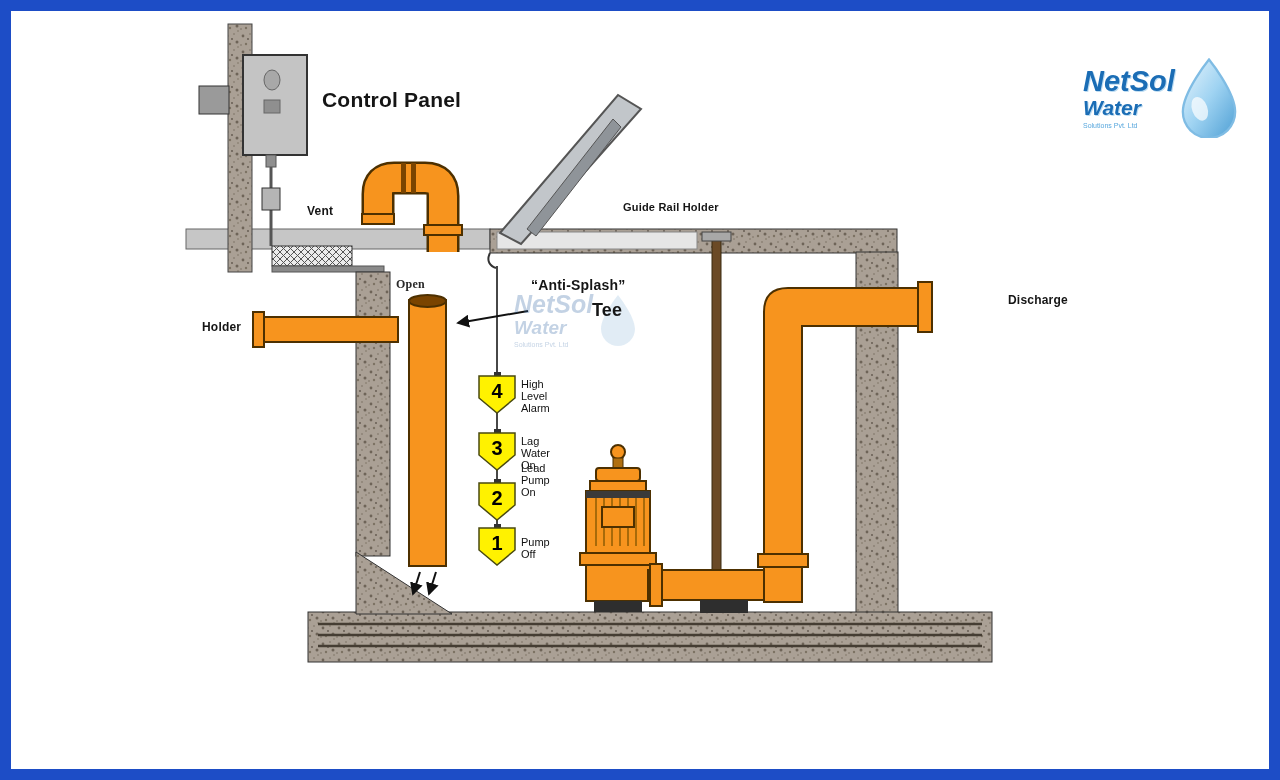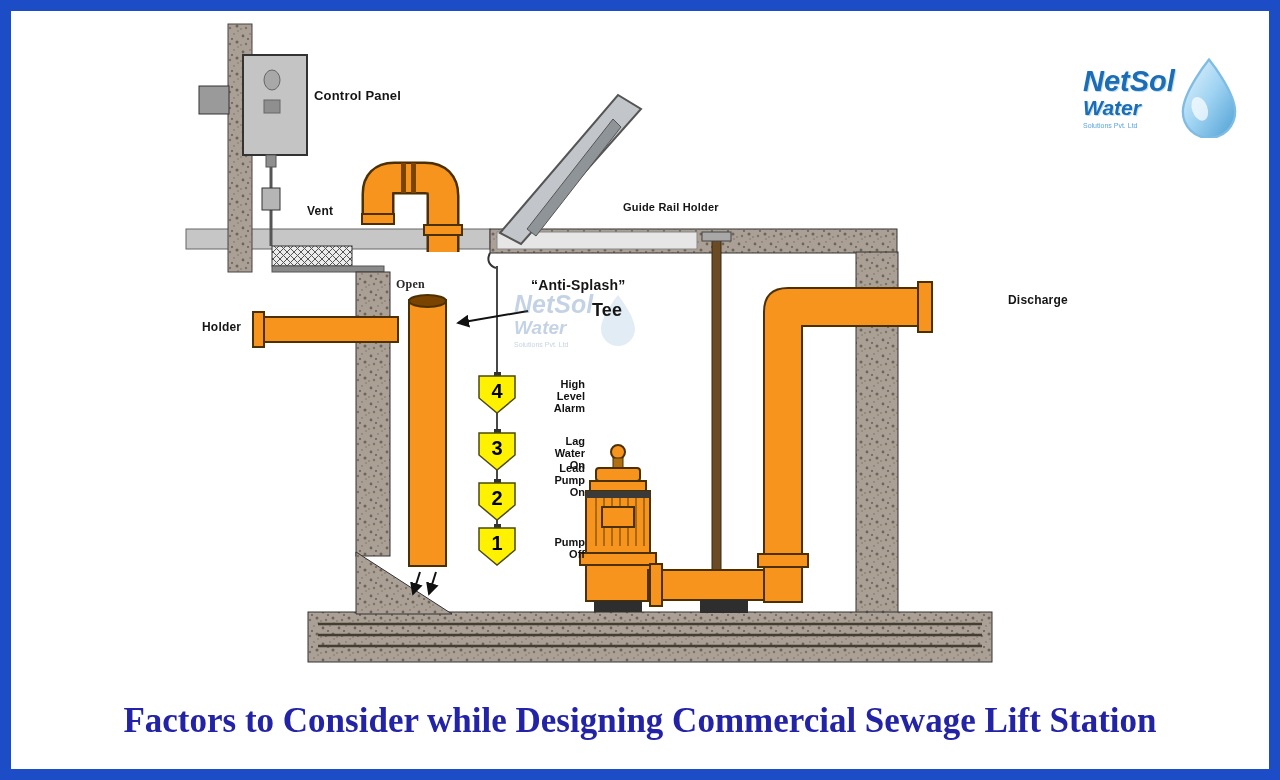--- a/index.html
+++ b/index.html
@@ -2,32 +2,32 @@
 <html><head>
 <meta charset="utf-8">
 <style>
   html,body{margin:0;padding:0;}
   body{width:1280px;height:780px;background:#fff;font-family:"Liberation Sans",sans-serif;overflow:hidden;}
   .canvas{position:relative;width:1280px;height:780px;background:#ffffff;overflow:hidden;}
   .border-frame{position:absolute;inset:0;border:11px solid #1d4dc6;pointer-events:none;z-index:50;}
   .diagram{position:absolute;left:0;top:0;width:1280px;height:780px;z-index:1;}
 
   .lbl{position:absolute;z-index:10;font-weight:bold;font-size:12px;color:#151515;letter-spacing:.2px;white-space:nowrap;}
-  #lbl-control-panel{left:314px;top:88px;font-size:13px;}
+  #lbl-control-panel{left:322px;top:88px;font-size:21px;}
   #lbl-vent{left:307px;top:204px;}
   #lbl-guide-rail{left:623px;top:201px;font-size:11px;}
   #lbl-open{left:396px;top:277px;font-weight:600;color:#2a2a2a;font-family:Liberation Serif, serif;}
   #lbl-inlet{left:202px;top:320px;}
   #lbl-anti1{left:531px;top:277px;font-size:14px;}
   #lbl-anti2{left:592px;top:300px;font-size:18px;text-align:center;}
   #lbl-discharge{left:1008px;top:293px;}
 
   .float-num{position:absolute;left:478px;width:38px;text-align:center;font-size:20px;font-weight:bold;color:#000;z-index:11;}
   #fnum-4{top:380px}#fnum-3{top:437px}#fnum-2{top:487px}#fnum-1{top:532px}
-  .float-lbl{position:absolute;left:521px;width:64px;text-align:right;font-size:11px;font-weight:bold;line-height:1.1;color:#111;white-space:pre-line;z-index:11;}
+  .float-lbl{position:absolute;left:521px;width:64px;text-align:left;font-size:11px;font-weight:normal;line-height:1.1;color:#111;white-space:pre-line;z-index:11;}
   #flbl-4{top:378px}#flbl-3{top:435px}#flbl-2{top:462px}#flbl-1{top:536px}
 
   .watermark{position:absolute;left:514px;top:292px;display:flex;align-items:center;gap:5px;opacity:.30;z-index:5;}
   .wm-text{display:flex;flex-direction:column;}
   .wm-brand{font-size:25px;font-weight:bold;font-style:italic;color:#3c6ea8;line-height:1;}
   .wm-brand2{font-size:19px;font-weight:bold;font-style:italic;color:#3c6ea8;line-height:1.15;}
   .wm-tag{font-size:7px;color:#3c6ea8;margin-top:2px;}
 
   .logo{position:absolute;left:1083px;top:58px;display:flex;align-items:center;gap:3px;z-index:12;}
   .logo-text{display:flex;flex-direction:column;}
@@ -225,16 +225,15 @@
           <stop offset="0" stop-color="#eaf6fd"></stop>
           <stop offset="0.5" stop-color="#9fd3f2"></stop>
           <stop offset="1" stop-color="#4e9fd4"></stop>
         </linearGradient>
       </defs>
       <path d="M20,1 C20,1 37,22 37,35 a17,17 0 1,1 -34,0 C3,22 20,1 20,1 Z" fill="url(#logoDropGrad)" stroke="#7fbce4" stroke-width="1.5"></path>
       <ellipse cx="14" cy="33" rx="5" ry="8" fill="#ffffff" opacity="0.7" transform="rotate(-20 14 33)"></ellipse>
     </svg>
   </div>
 
-  <div class="title">Factors to Consider while Designing Commercial Sewage Lift Station</div>
 
   <div class="border-frame"></div>
 </div>
 
 </body></html>

